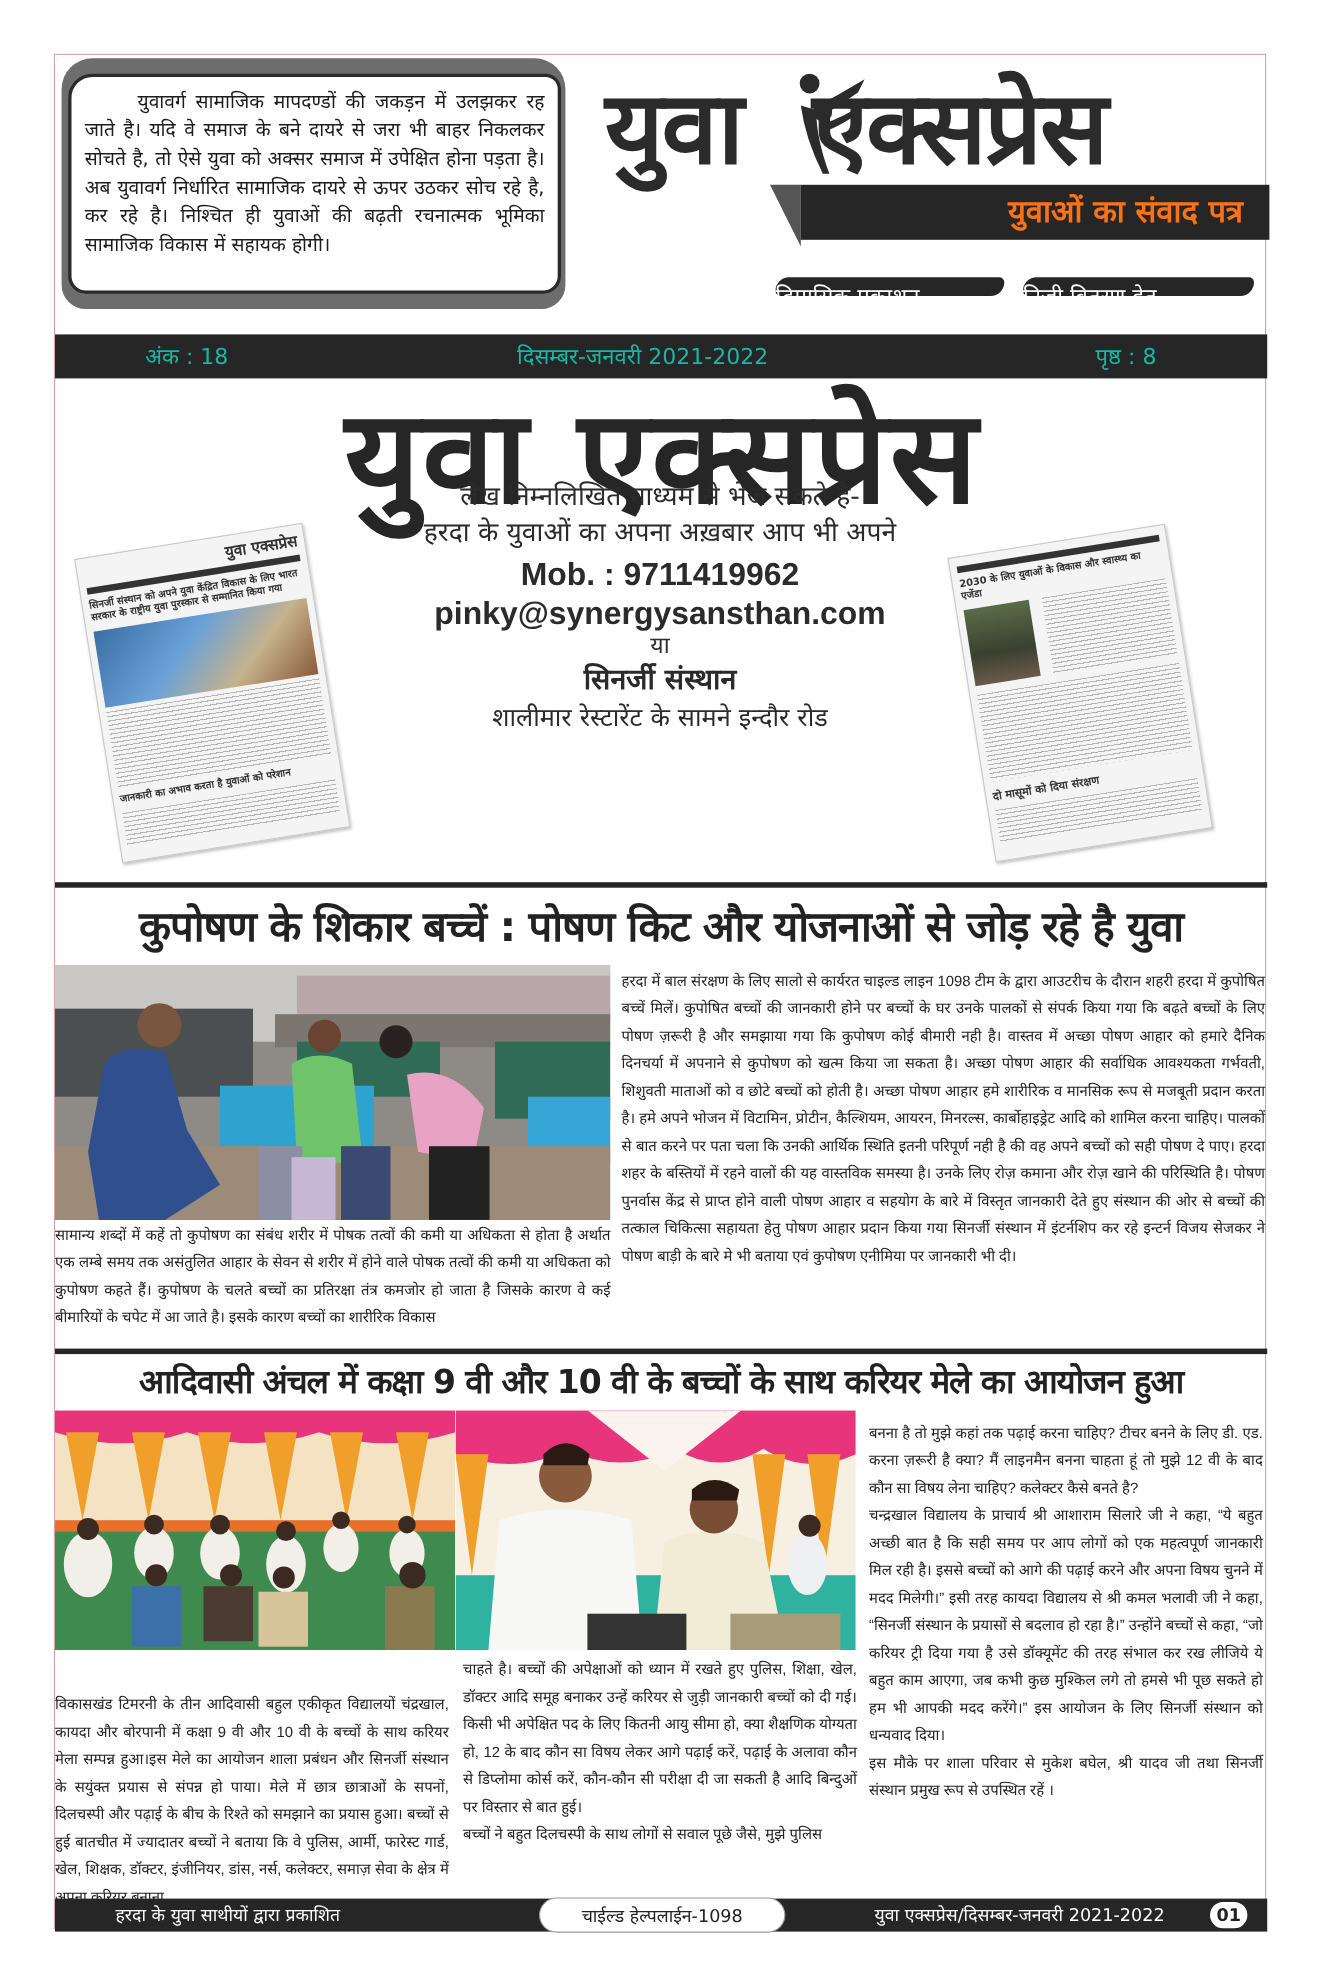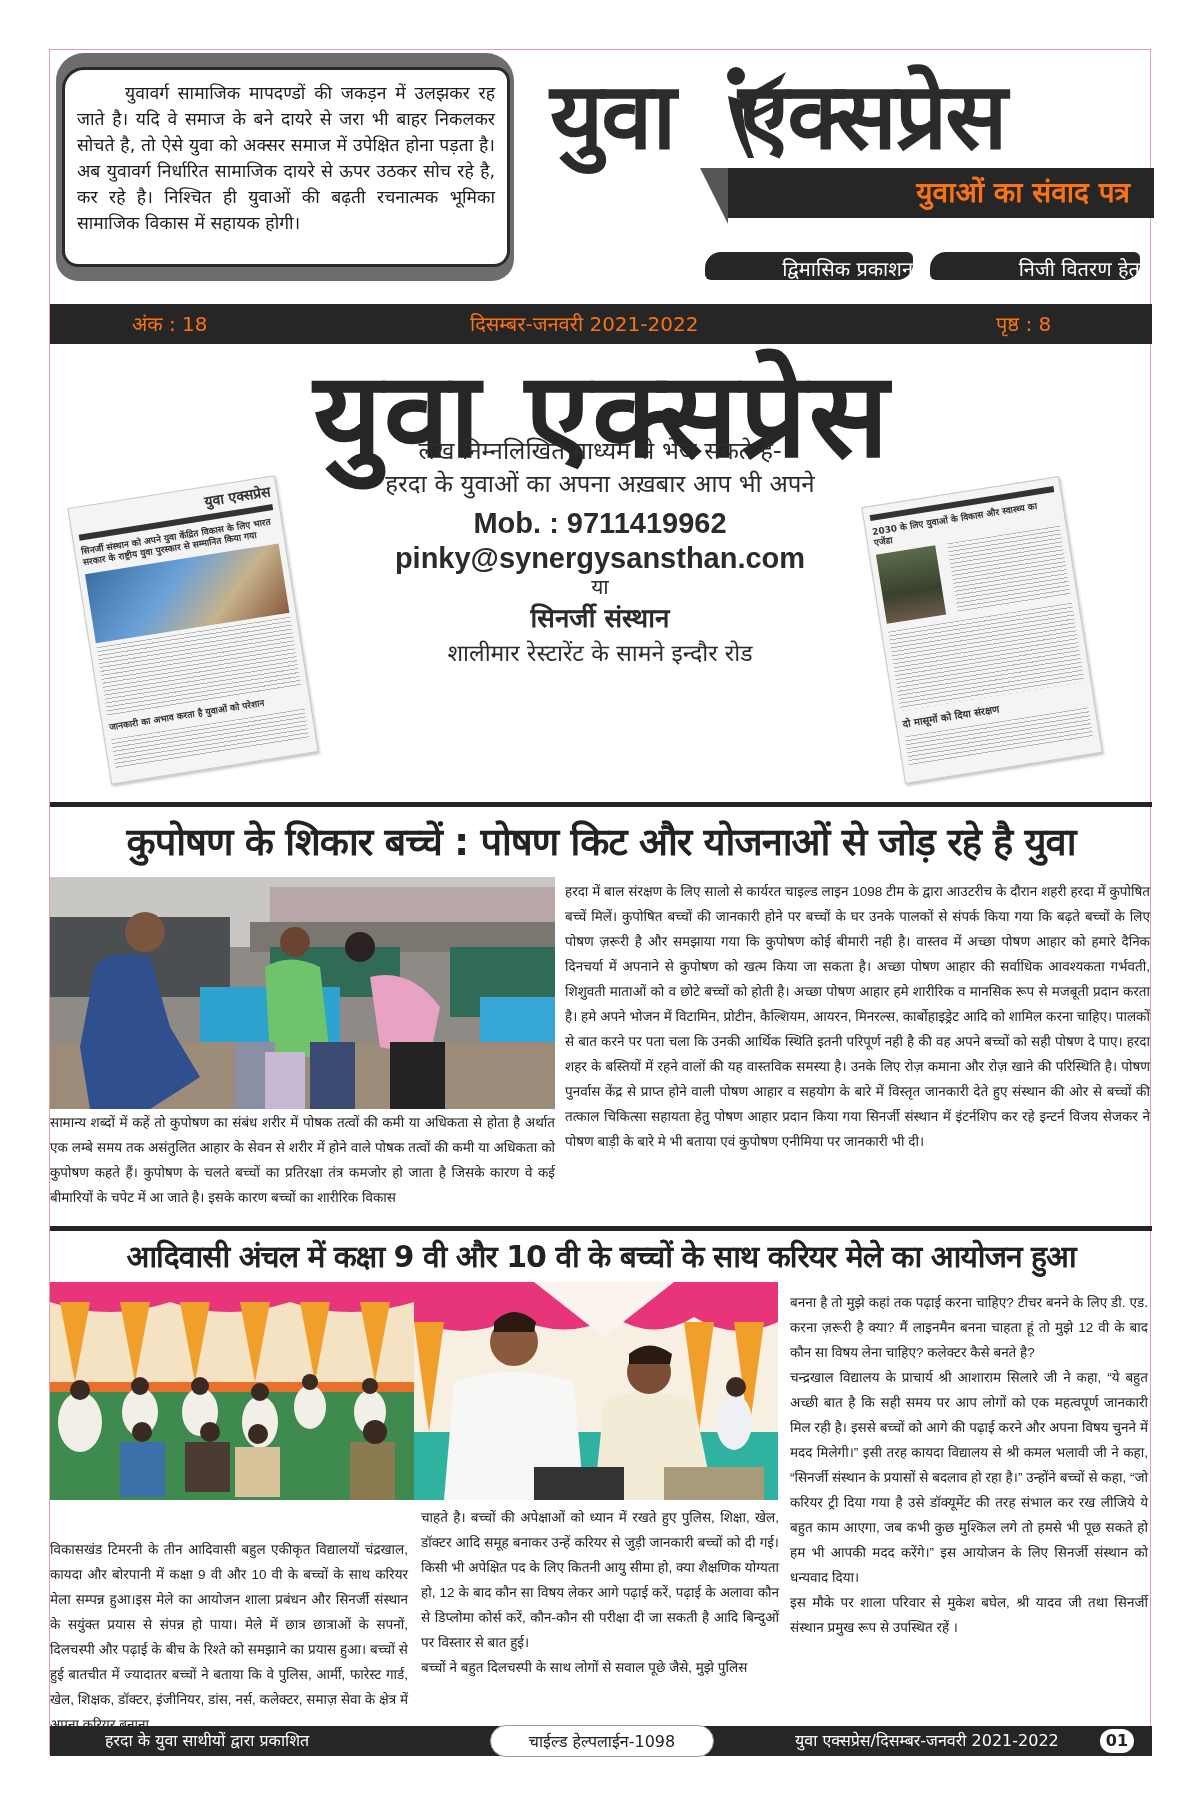--- a/index.html
+++ b/index.html
@@ -34,30 +34,30 @@
   .tagline-wedge {
     position: absolute; left: 150px; top: 106px; width: 0; height: 0;
     border-top: 56px solid #555; border-left: 28px solid transparent;
   }
   .tagline {
     position: absolute; left: 178px; top: 106px; width: 426px; height: 50px;
     background: #262626; color: #f97316; font-size: 28px; font-weight: bold;
     line-height: 50px; text-align: right; padding-right: 24px;
   }
   .pill {
-    position: absolute; top: 202px; height: 28px; background: #262626; color: #fff;
-    font-size: 20px; line-height: 34px; text-align: right;
+    position: absolute; top: 202px; height: 17px; background: #262626; color: #fff;
+    font-size: 20px; line-height: 34px; text-align: left;
     border-radius: 16px 6px 16px 6px;
   }
   .pill.p1 { left: 655px; width: 208px; }
   .pill.p2 { left: 880px; width: 210px; }
 
   .issue-bar {
     position: absolute; left: 0; top: 254px; width: 1102px; height: 40px; background: #262626;
-    color: #f97316; font-size: 20px; line-height: 40px;
+    color: #14b8a6; font-size: 20px; line-height: 40px;
   }
   .issue-bar span { position: absolute; top: 0; }
 
   
   .big-title {
     position: absolute; left: 22px; top: 300px; width: 1060px; text-align: center;
     font-family: "DejaVu Serif", serif; font-weight: bold; font-size: 118px; line-height: 130px;
     color: #262626; letter-spacing: 2px; white-space: nowrap;
   }
   .mini-paper {

